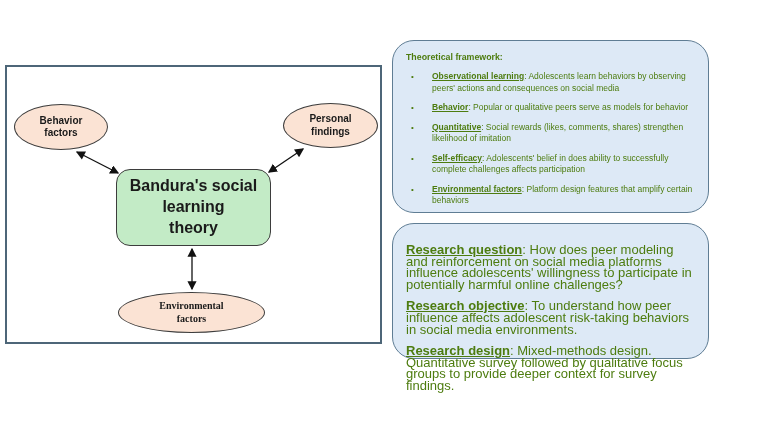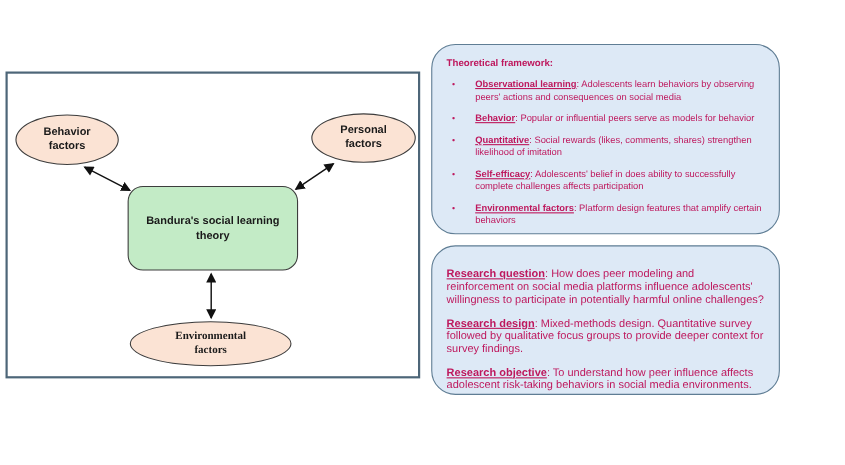--- a/index.html
+++ b/index.html
@@ -50,33 +50,33 @@
   }
   .ellipse.behavior       { left: 7px;   top: 37px;  width: 94px;  height: 46px; }
   .ellipse.personal       { left: 276px; top: 36px;  width: 95px;  height: 45px; }
   .ellipse.environmental  { left: 111px; top: 225px; width: 147px; height: 41px; font-family: Liberation Serif, serif; }
   .center-box {
     left: 109px; top: 102px;
     width: 155px; height: 77px;
     background: #c3ebc6;
     border: 1.6px solid #3d3d3d;
     border-radius: 14px;
-    font-size: 10px;
+    font-size: 16px;
     line-height: 1.3;
   }
   
   .info-box {
     position: absolute;
     left: 392px;
     width: 317px;
     background: #dde9f6;
     border: 1.5px solid #5f7d94;
     border-radius: 22px;
     box-sizing: border-box;
-    color: #be185d;
+    color: #4d7c0f;
   }
   .info-box.framework {
     top: 40px;
     height: 173px;
     padding: 11px 13px 0 13px;
   }
   .info-box.research {
     top: 223px;
     height: 136px;
     padding: 20px 13px 0 13px;
@@ -95,21 +95,21 @@
     width: 21px;
     font-size: 8px;
     line-height: 11.5px;
   }
   .bullet .btext {
     width: 270px;
     font-size: 8.5px;
     line-height: 11.5px;
   }
   .para {
-    font-size: 10px;
+    font-size: 13px;
     line-height: 11.6px;
     margin: 0 0 10px 0;
   }
   b { font-weight: bold; text-decoration: underline; }
 </style>
 </head>
 <body>
 
 <div class="canvas">
 
@@ -128,56 +128,56 @@
       <line x1="296" y1="82" x2="262" y2="105" stroke="#111111" stroke-width="1.3" marker-start="url(#ah-start)" marker-end="url(#ah-end)"></line>
       <line x1="185" y1="182" x2="185" y2="222" stroke="#111111" stroke-width="1.3" marker-start="url(#ah-start)" marker-end="url(#ah-end)"></line>
     </svg>
 
     <div class="shape ellipse behavior">
       <span class="lbl">Behavior
 factors</span>
     </div>
     <div class="shape ellipse personal">
       <span class="lbl">Personal
-factors</span>
+findings</span>
     </div>
     <div class="shape ellipse environmental">
       <span class="lbl">Environmental
 factors</span>
     </div>
     <div class="shape center-box">
       <span class="lbl">Bandura's social learning
 theory</span>
     </div>
   </div>
 
   <div class="info-box framework">
     <div class="box-title">Theoretical framework:</div>
 
     <div class="bullet">
       <span class="dot">•</span>
       <div class="btext"><b>Observational learning</b><span>: Adolescents learn behaviors by observing peers' actions and consequences on social media</span></div>
     </div>
     <div class="bullet">
       <span class="dot">•</span>
-      <div class="btext"><b>Behavior</b><span>: Popular or influential peers serve as models for behavior</span></div>
+      <div class="btext"><b>Behavior</b><span>: Popular or qualitative peers serve as models for behavior</span></div>
     </div>
     <div class="bullet">
       <span class="dot">•</span>
       <div class="btext"><b>Quantitative</b><span>: Social rewards (likes, comments, shares) strengthen likelihood of imitation</span></div>
     </div>
     <div class="bullet">
       <span class="dot">•</span>
       <div class="btext"><b>Self-efficacy</b><span>: Adolescents' belief in does ability to successfully complete challenges affects participation</span></div>
     </div>
     <div class="bullet">
       <span class="dot">•</span>
       <div class="btext"><b>Environmental factors</b><span>: Platform design features that amplify certain behaviors</span></div>
     </div>
   </div>
 
   <div class="info-box research">
     <div class="para"><b>Research question</b><span>: How does peer modeling and reinforcement on social media platforms influence adolescents' willingness to participate in potentially harmful online challenges?</span></div>
+    <div class="para"><b>Research objective</b><span>: To understand how peer influence affects adolescent risk-taking behaviors in social media environments.</span></div>
     <div class="para"><b>Research design</b><span>: Mixed-methods design. Quantitative survey followed by qualitative focus groups to provide deeper context for survey findings.</span></div>
-    <div class="para"><b>Research objective</b><span>: To understand how peer influence affects adolescent risk-taking behaviors in social media environments.</span></div>
   </div>
 
 </div>
 
 </body></html>

